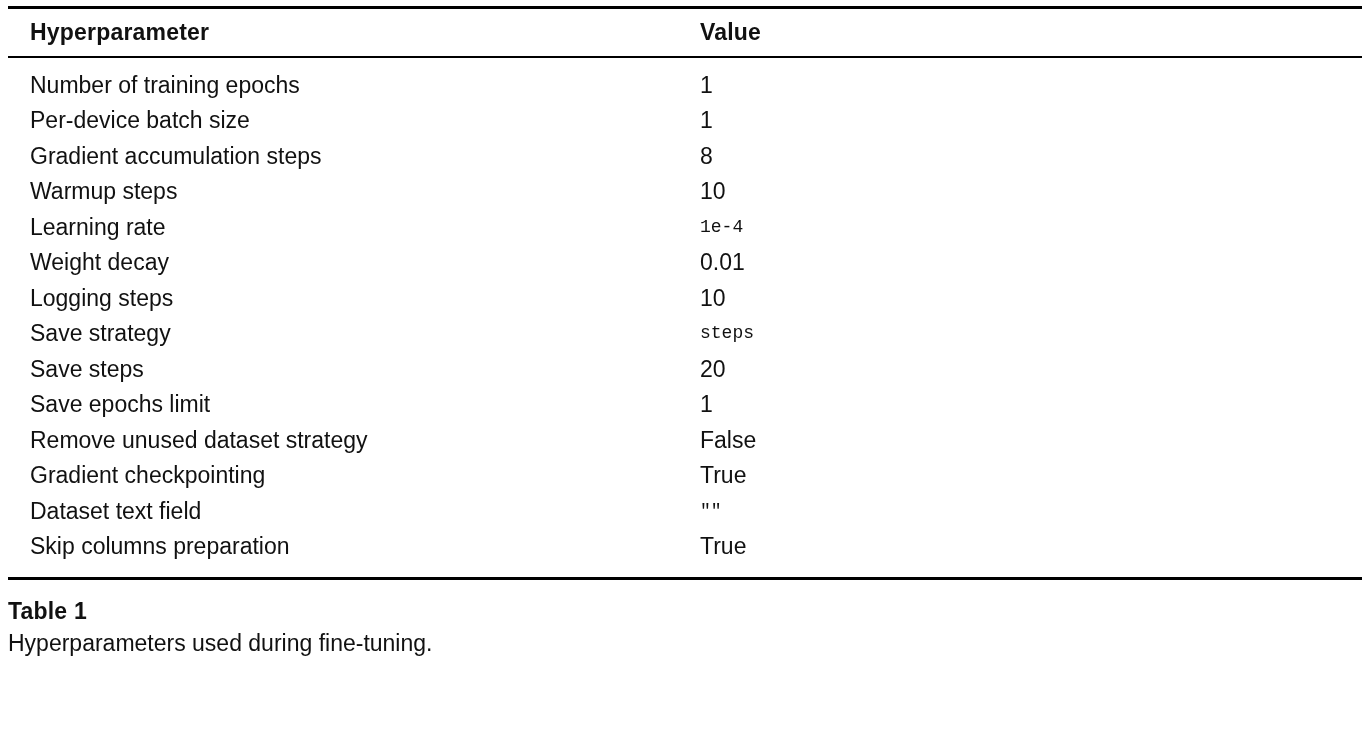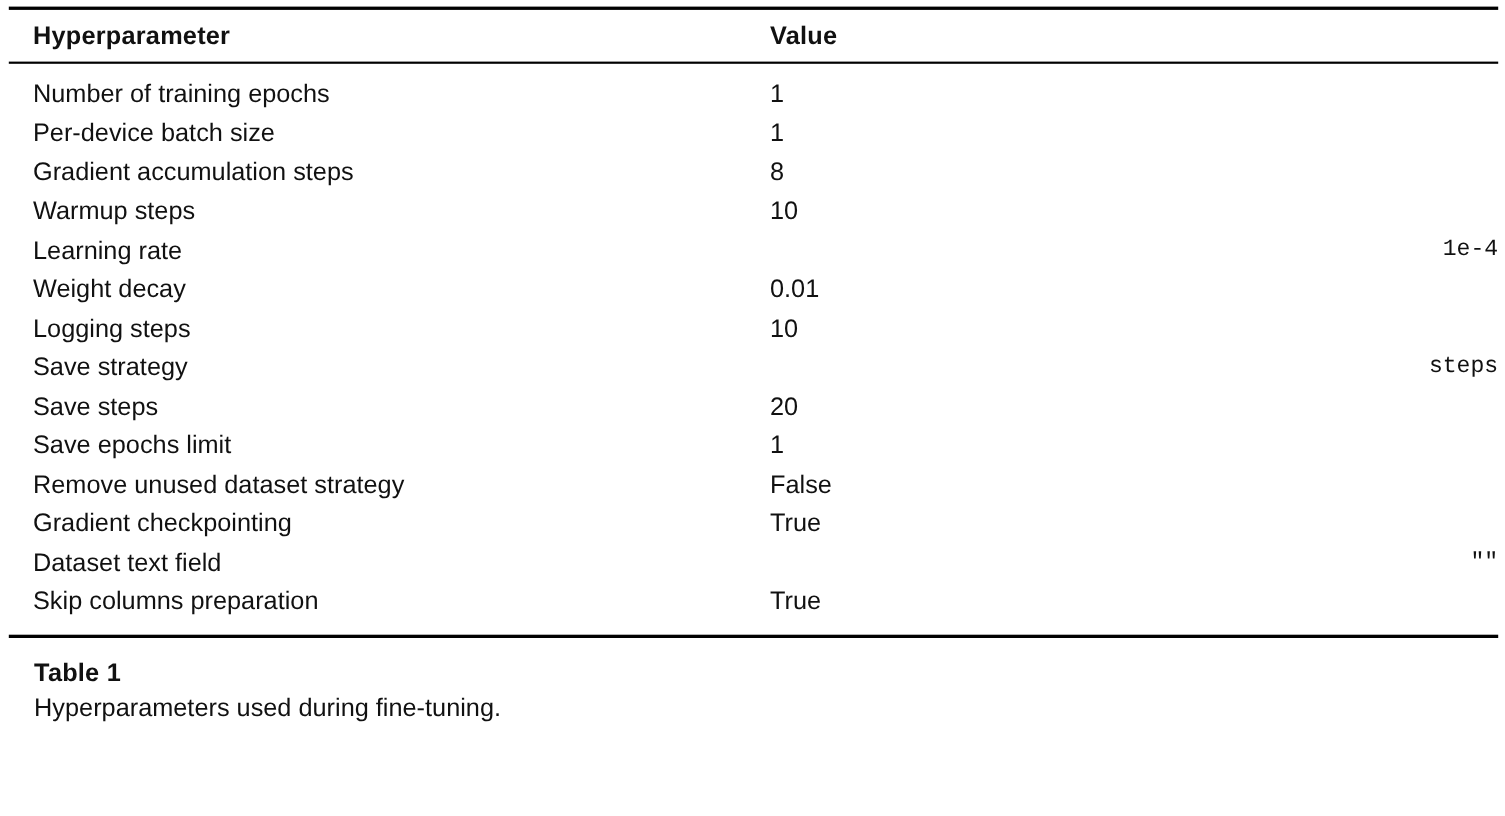--- a/index.html
+++ b/index.html
@@ -43,27 +43,25 @@
     line-height: 35.5px;
     vertical-align: middle;
     white-space: nowrap;
     overflow: hidden;
   }
   tbody td.cell-param { padding-left: 22px; }
   tbody tr:first-child td { padding-top: 10px; }
   tbody tr:last-child td { padding-bottom: 12px; }
   td.mono {
     font-family: "Liberation Mono", monospace;
-    font-size: 21px;
-    text-align: right;
+    font-size: 18px;
   }
   .caption {
     margin-top: 15px;
     padding-left: 0;
-    margin-left: 23px;
   }
   .caption-label {
     font-size: 23px;
     font-weight: bold;
     line-height: 32px;
     letter-spacing: 0.2px;
   }
   .caption-text {
     font-size: 23px;
     font-weight: normal;

